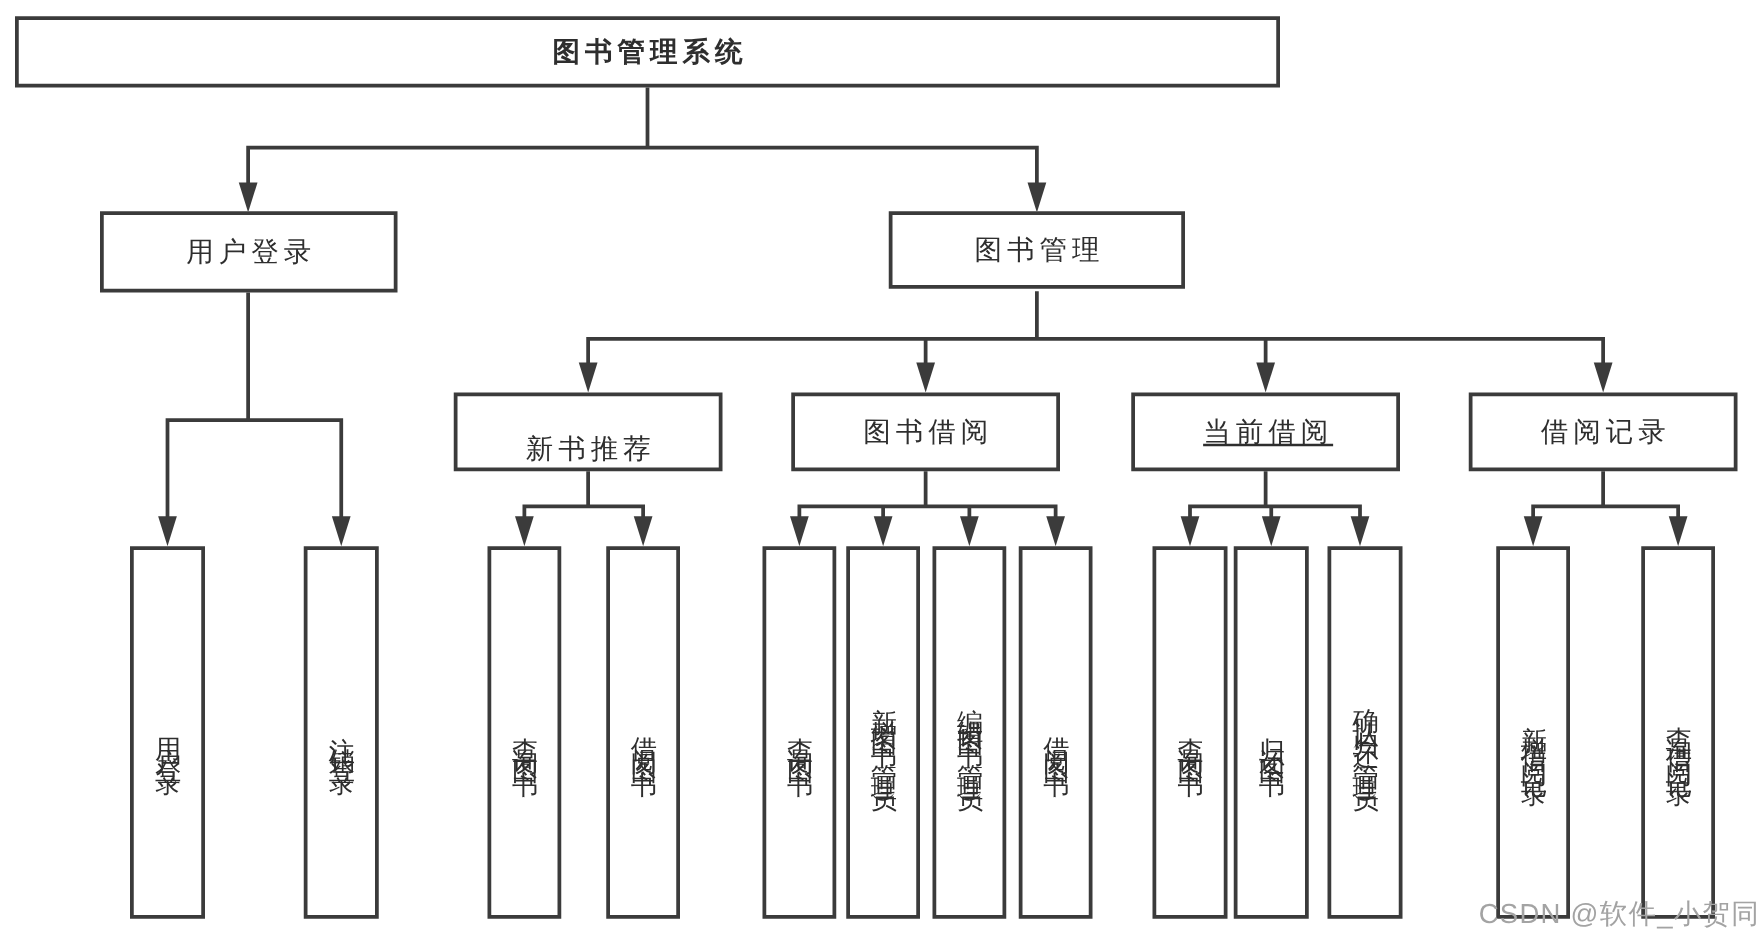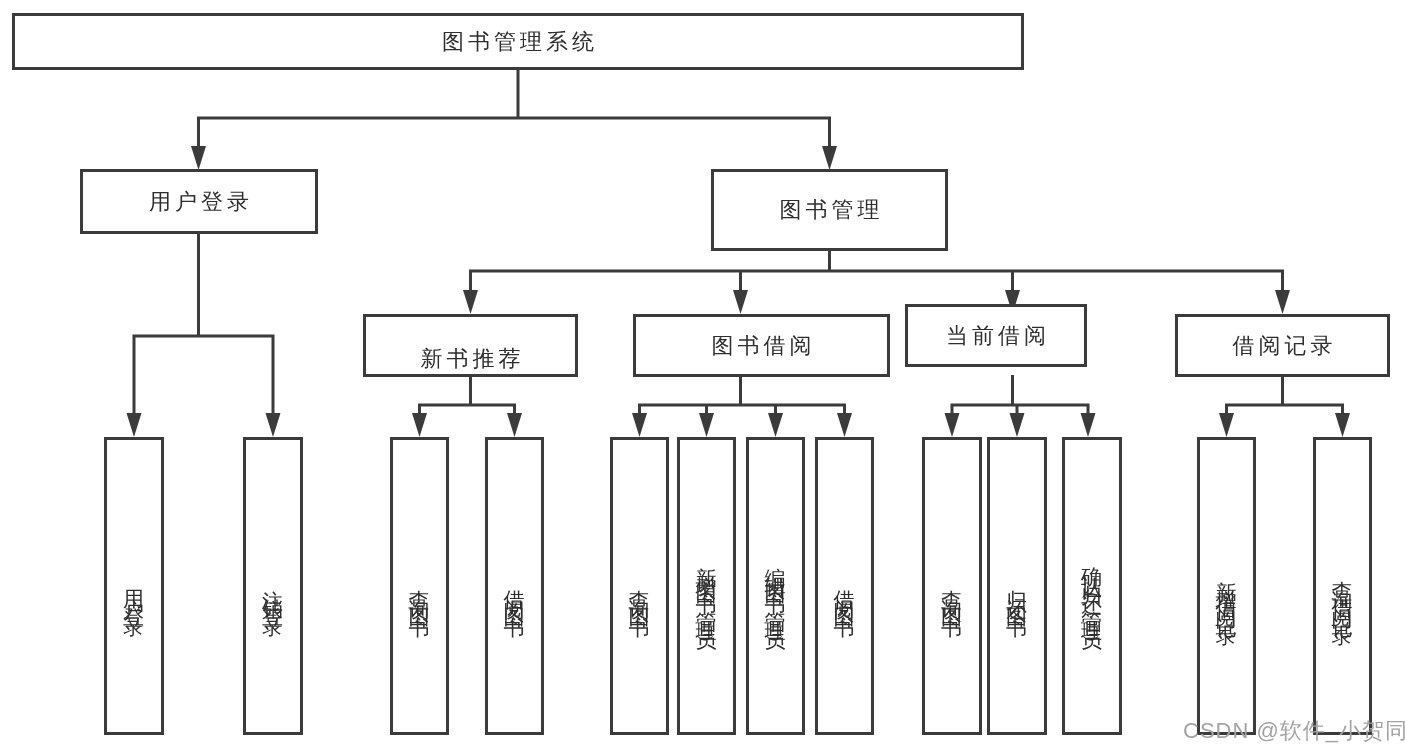--- a/index.html
+++ b/index.html
@@ -11,28 +11,28 @@
   .box{
     position:absolute;box-sizing:border-box;border:3px solid #3b3b3b;background:#ffffff;
     display:flex;align-items:center;justify-content:center;z-index:2;
   }
   .h-label{font-size:22px;letter-spacing:4px;white-space:nowrap;padding-left:4px;}
   .v-label{
     writing-mode:vertical-rl;text-orientation:mixed;
     font-size:21px;letter-spacing:9px;line-height:1;white-space:nowrap;padding-top:9px;
   }
   
-  #n-root{left:12px;top:13px;width:1012px;height:57px;}
+  #n-root{left:12px;top:13px;width:1012px;height:57px;font-weight:bold;}
   
   #n-user-login{left:80px;top:169px;width:238px;height:65px;}
-  #n-book-mgmt{left:711px;top:169px;width:237px;height:82px;}
+  #n-book-mgmt{left:711px;top:169px;width:237px;height:62px;}
   
   #n-new-book{left:363px;top:314px;width:215px;height:63px;align-items:flex-end;}
-  #n-book-borrow{left:633px;top:314px;width:257px;height:63px;}
-  #n-current-borrow{left:905px;top:304px;width:182px;height:63px;}
+  #n-book-borrow{left:633px;top:314px;width:215px;height:63px;}
+  #n-current-borrow{left:905px;top:314px;width:215px;height:63px;text-decoration:underline;}
   #n-borrow-record{left:1175px;top:314px;width:215px;height:63px;}
   
   .leaf{top:437px;height:298px;}
   #l-user-login{left:104px;width:60px;}
   #l-logout{left:243px;width:60px;}
   #l-nbr-query{left:390px;width:59px;}
   #l-nbr-borrow{left:485px;width:59px;}
   #l-bb-query{left:610px;width:59px;}
   #l-bb-add{left:677px;width:59px;}
   #l-bb-edit{left:746px;width:59px;}

